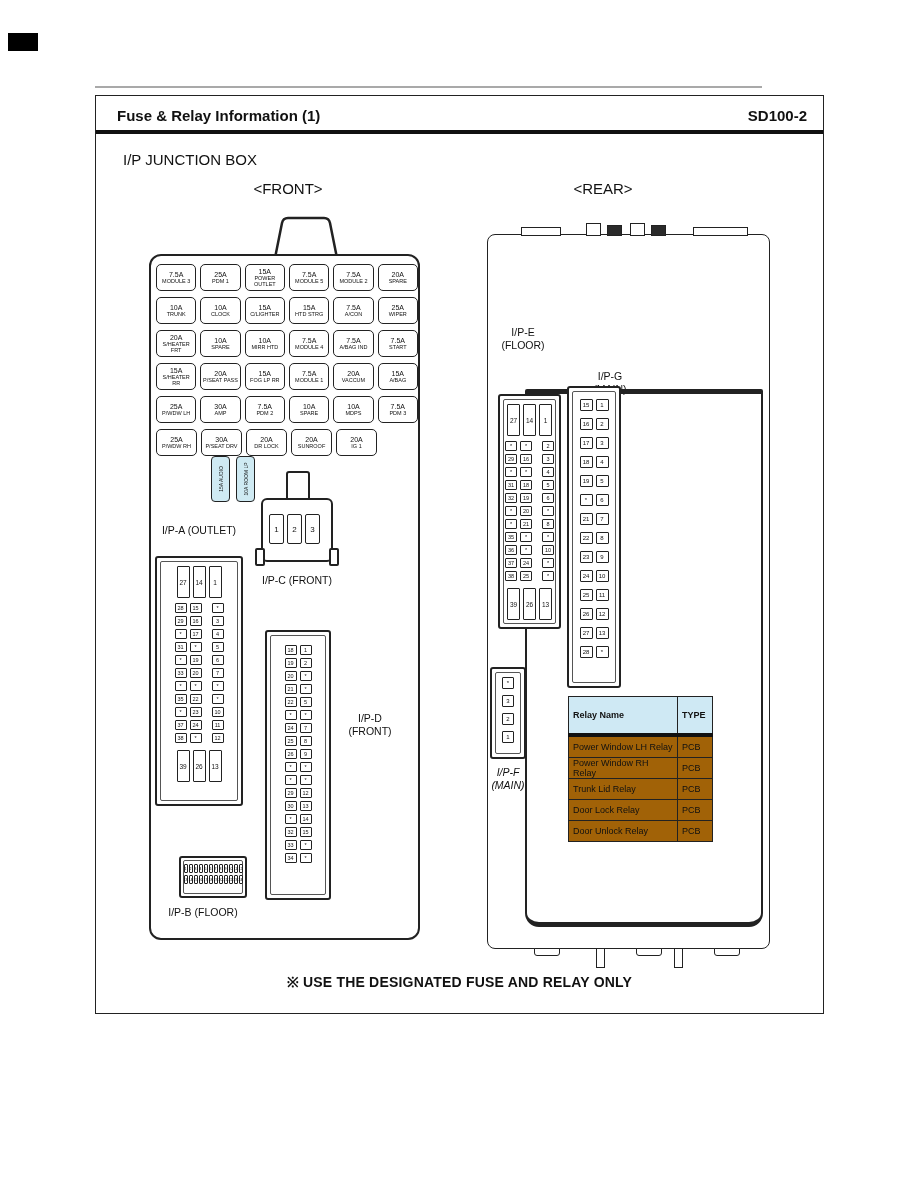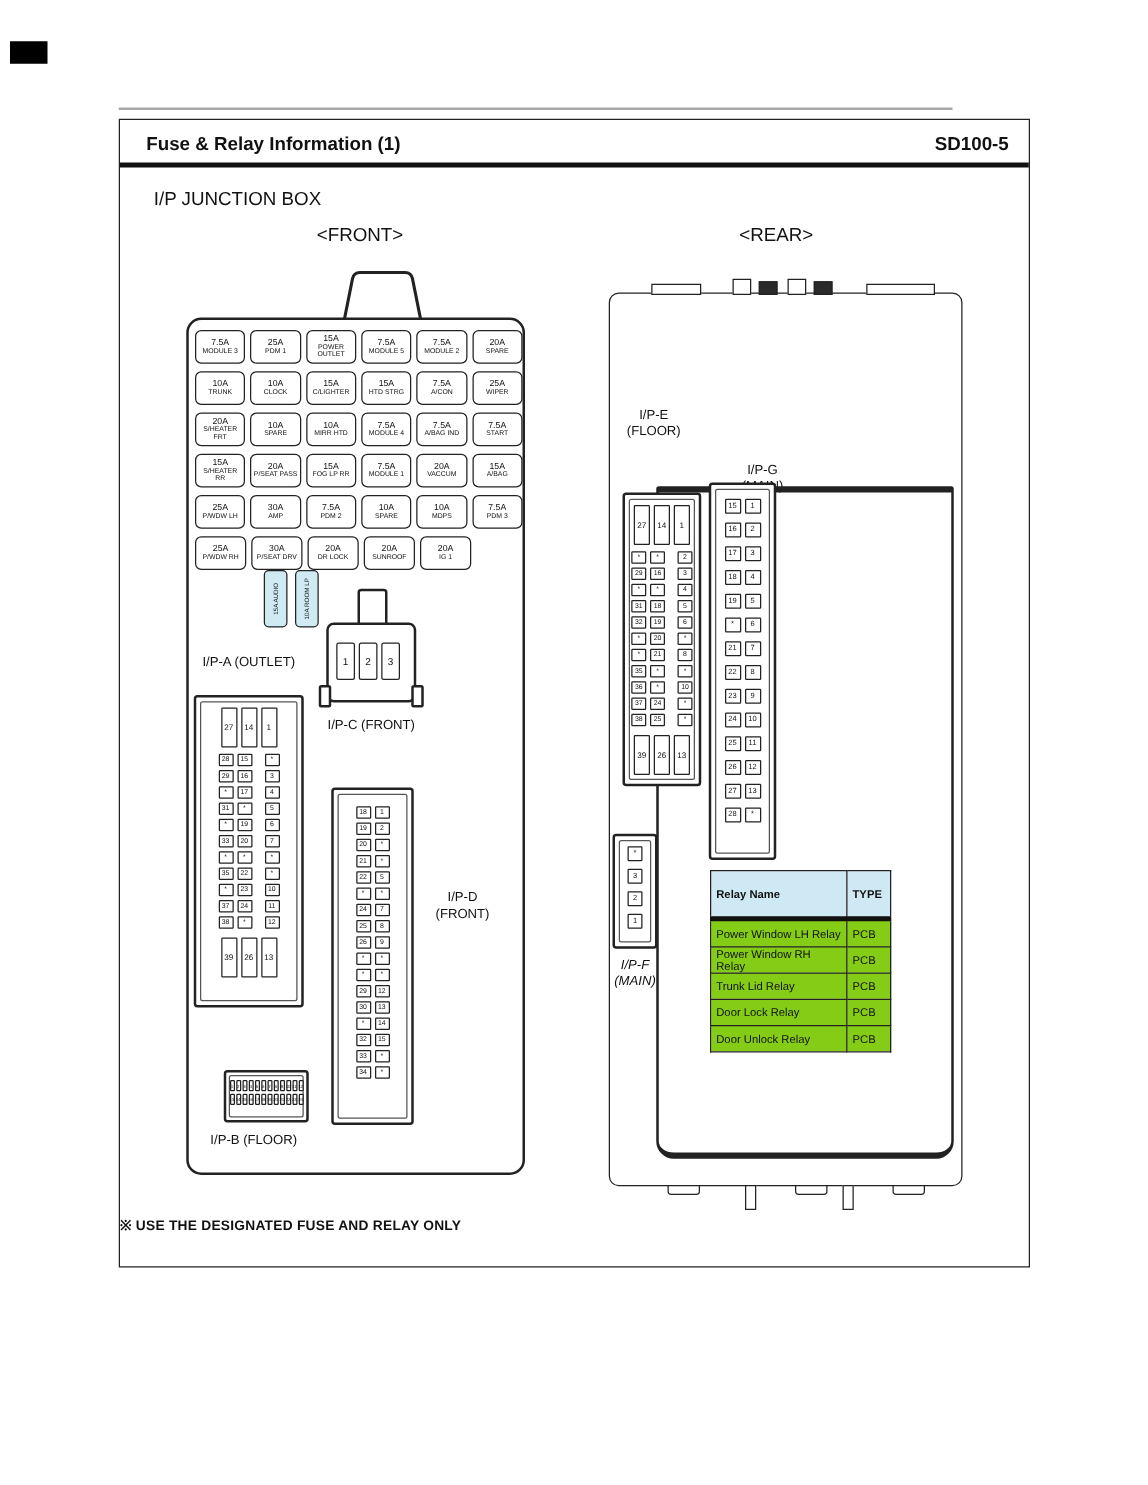--- a/index.html
+++ b/index.html
@@ -9,22 +9,22 @@
 
   
   .corner-mark{left:8px;top:33px;width:30px;height:18px;background:#000;}
   .scan-line{left:95px;top:86px;width:667px;height:2px;background:#a9a9a9;}
   .page{left:95px;top:95px;width:729px;height:919px;border:1px solid #222;background:#fff;}
   .hdr{left:0;top:0;width:100%;height:38px;border-bottom:4px solid #111;font-weight:bold;}
   .hdr-title{left:21px;top:11px;font-size:15px;}
   .hdr-code{right:16px;top:11px;font-size:15px;}
   .section-title{left:27px;top:55px;font-size:15px;}
   .view-label{top:84px;width:120px;text-align:center;font-size:15px;}
-  .front-label{left:132px;} .rear-label{left:465px;}
-  .footer-note{left:0;top:876px;width:100%;text-align:left;font-size:11px;font-weight:bold;letter-spacing:.2px;}
+  .front-label{left:132px;} .rear-label{left:447px;}
+  .footer-note{left:0;top:876px;width:100%;text-align:center;font-size:14px;font-weight:bold;letter-spacing:.2px;}
 
   
   .front-panel{left:53px;top:158px;width:271px;height:686px;border:2px solid #222;border-radius:12px;background:#fff;}
   .lbl{position:absolute;box-sizing:border-box;font-size:10.5px;text-align:center;white-space:pre-line;line-height:1.25;}
 
   
   .fuse-grid{position:absolute;left:5px;top:8px;width:262px;}
   .fuse-row{display:flex;gap:4px;margin-bottom:6px;}
   .fuse{width:41px;height:27px;border:1.5px solid #222;border-radius:5px;background:#fff;
         display:flex;flex-direction:column;align-items:center;justify-content:center;text-align:center;box-sizing:border-box;}
@@ -77,36 +77,36 @@
   .conn-ipg .pin-row{margin-bottom:7px;}
   .conn-ipf{left:394px;top:571px;width:36px;height:92px;padding-top:8px;}
   .conn-ipf .pin-row{margin-bottom:6px;}
   .tfoot{width:9px;height:20px;border:1.5px solid #222;background:#fff;}
   .ftab{height:8px;border:1.5px solid #222;border-radius:0 0 3px 3px;background:#fff;}
 
   
   .rtable{position:absolute;left:472px;top:600px;display:table;border:1px solid #222;border-collapse:collapse;background:#fff;}
   .rrow{display:table-row;}
   .rcell{display:table-cell;border:1px solid #222;font-size:9px;height:20px;vertical-align:middle;
-         padding:0 4px;background:#84cc16;}
+         padding:0 4px;background:#a16207;}
   .rcell.name{width:100px;}
   .rcell.type{width:26px;}
   .rrow.hdr .rcell{background:#cfe9f4;}
 </style>
 </head>
 <body>
 
 <div class="abs corner-mark"></div>
 <div class="abs scan-line"></div>
 
 <div class="abs page">
 
   <div class="abs hdr">
     <span class="abs hdr-title">Fuse &amp; Relay Information (1)</span>
-    <span class="abs hdr-code">SD100-5</span>
+    <span class="abs hdr-code">SD100-2</span>
   </div>
 
   <div class="abs section-title">I/P JUNCTION BOX</div>
   <div class="abs view-label front-label">&lt;FRONT&gt;</div>
   <div class="abs view-label rear-label">&lt;REAR&gt;</div>
 
   <svg class="abs" style="left:176px;top:120px;" width="68" height="42" viewBox="0 0 68 42">
     <path d="M3 42 L10 7 Q11 2 16 2 L52 2 Q57 2 58 7 L65 42" fill="#ffffff" stroke="#222" stroke-width="2.5"></path>
   </svg>
   <div class="abs front-panel">

